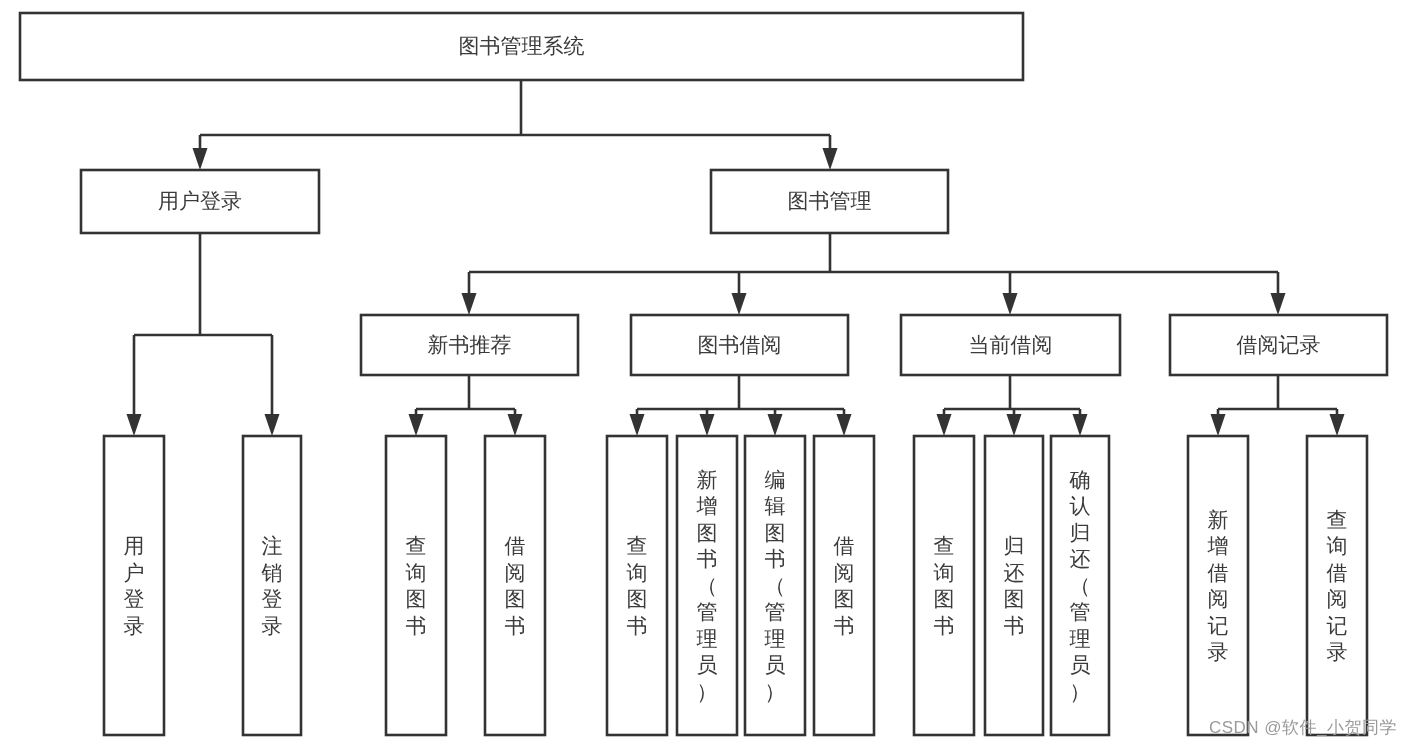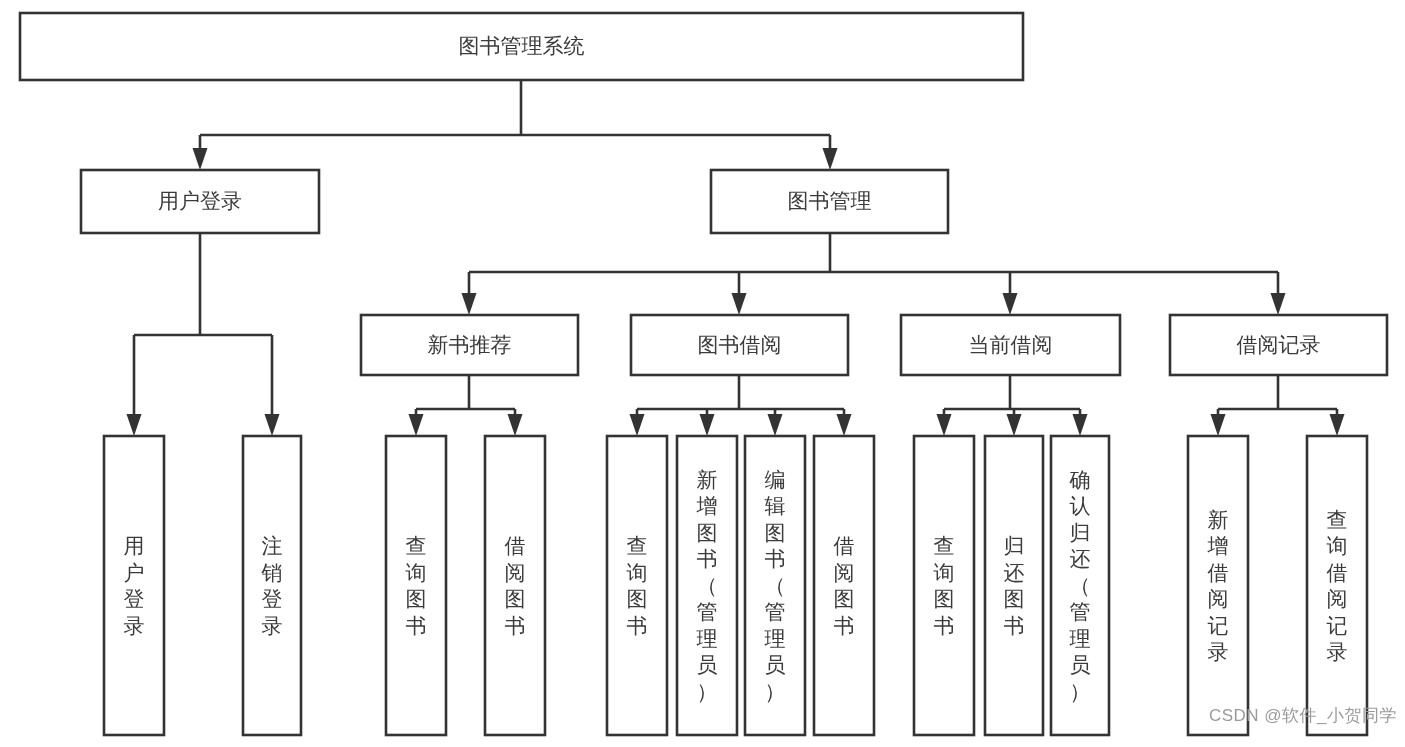--- a/index.html
+++ b/index.html
@@ -45,21 +45,21 @@
     fill: none;
     stroke-linecap: butt;
   }
   .arrow-head {
     fill: #333333;
     stroke: none;
   }
   .watermark {
     position: absolute;
     right: 8px;
-    bottom: 20px;
+    bottom: 8px;
     font-family: "Liberation Sans", "DejaVu Sans", sans-serif;
     font-size: 17px;
     color: #9a9a9a;
     letter-spacing: 0.5px;
     white-space: nowrap;
   }
 </style>
 </head>
 <body>
 

